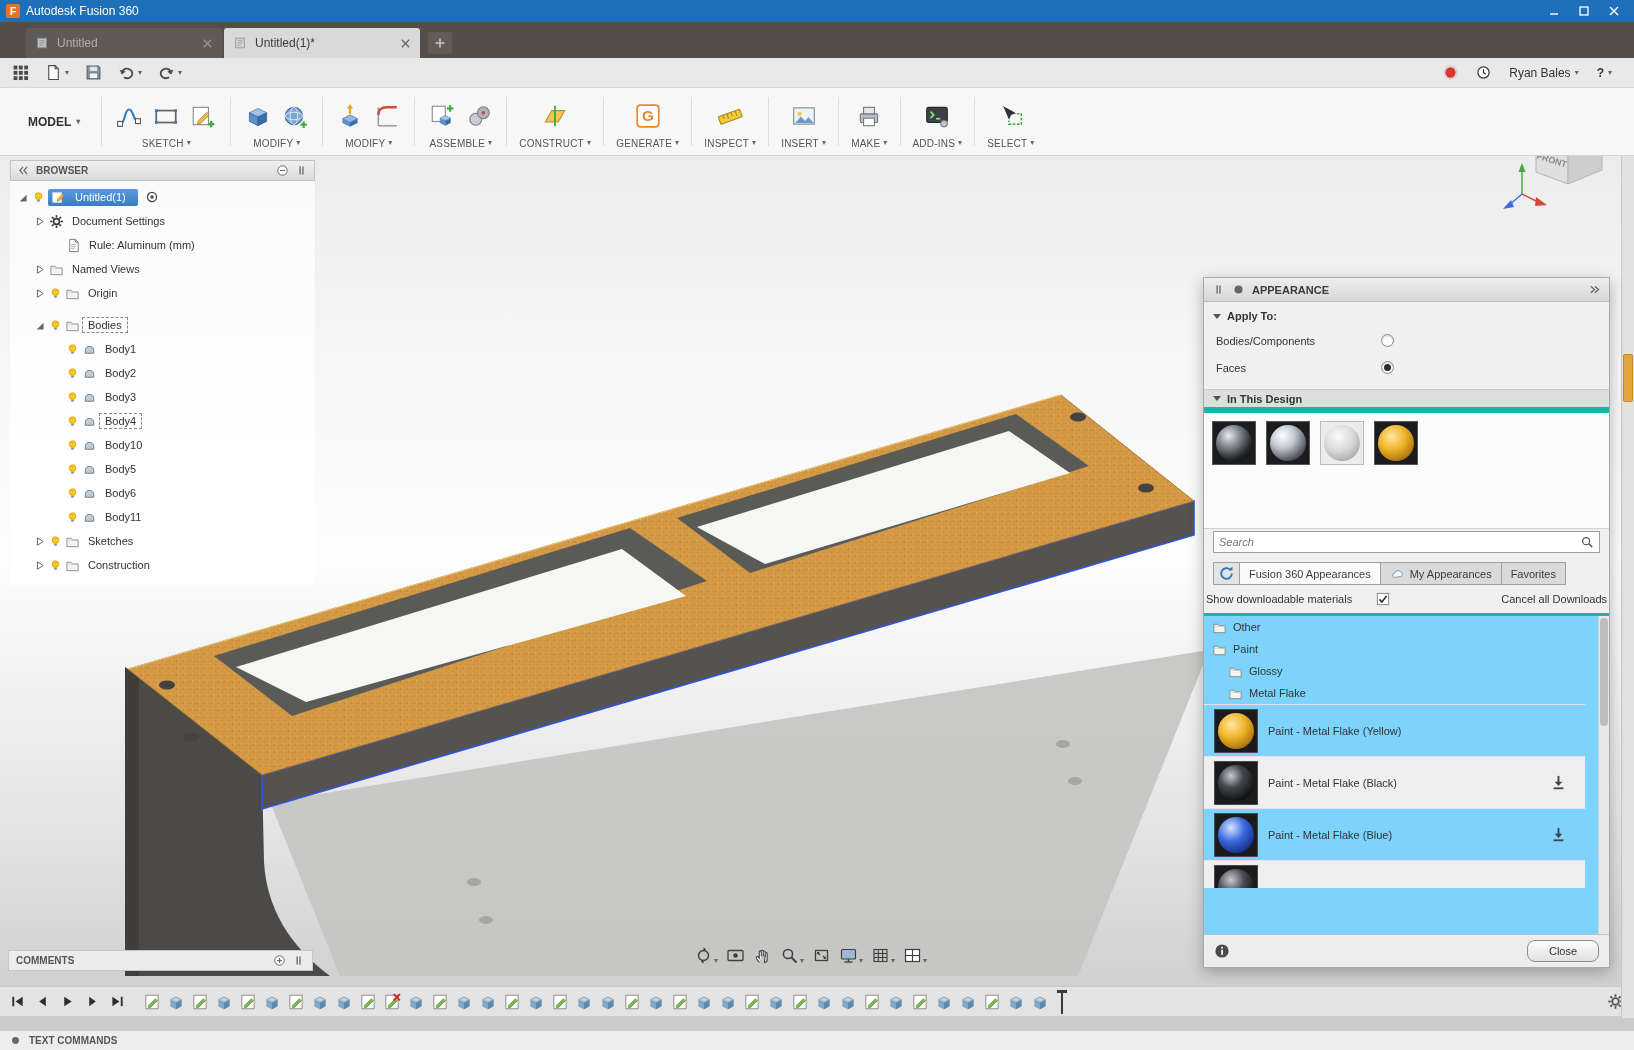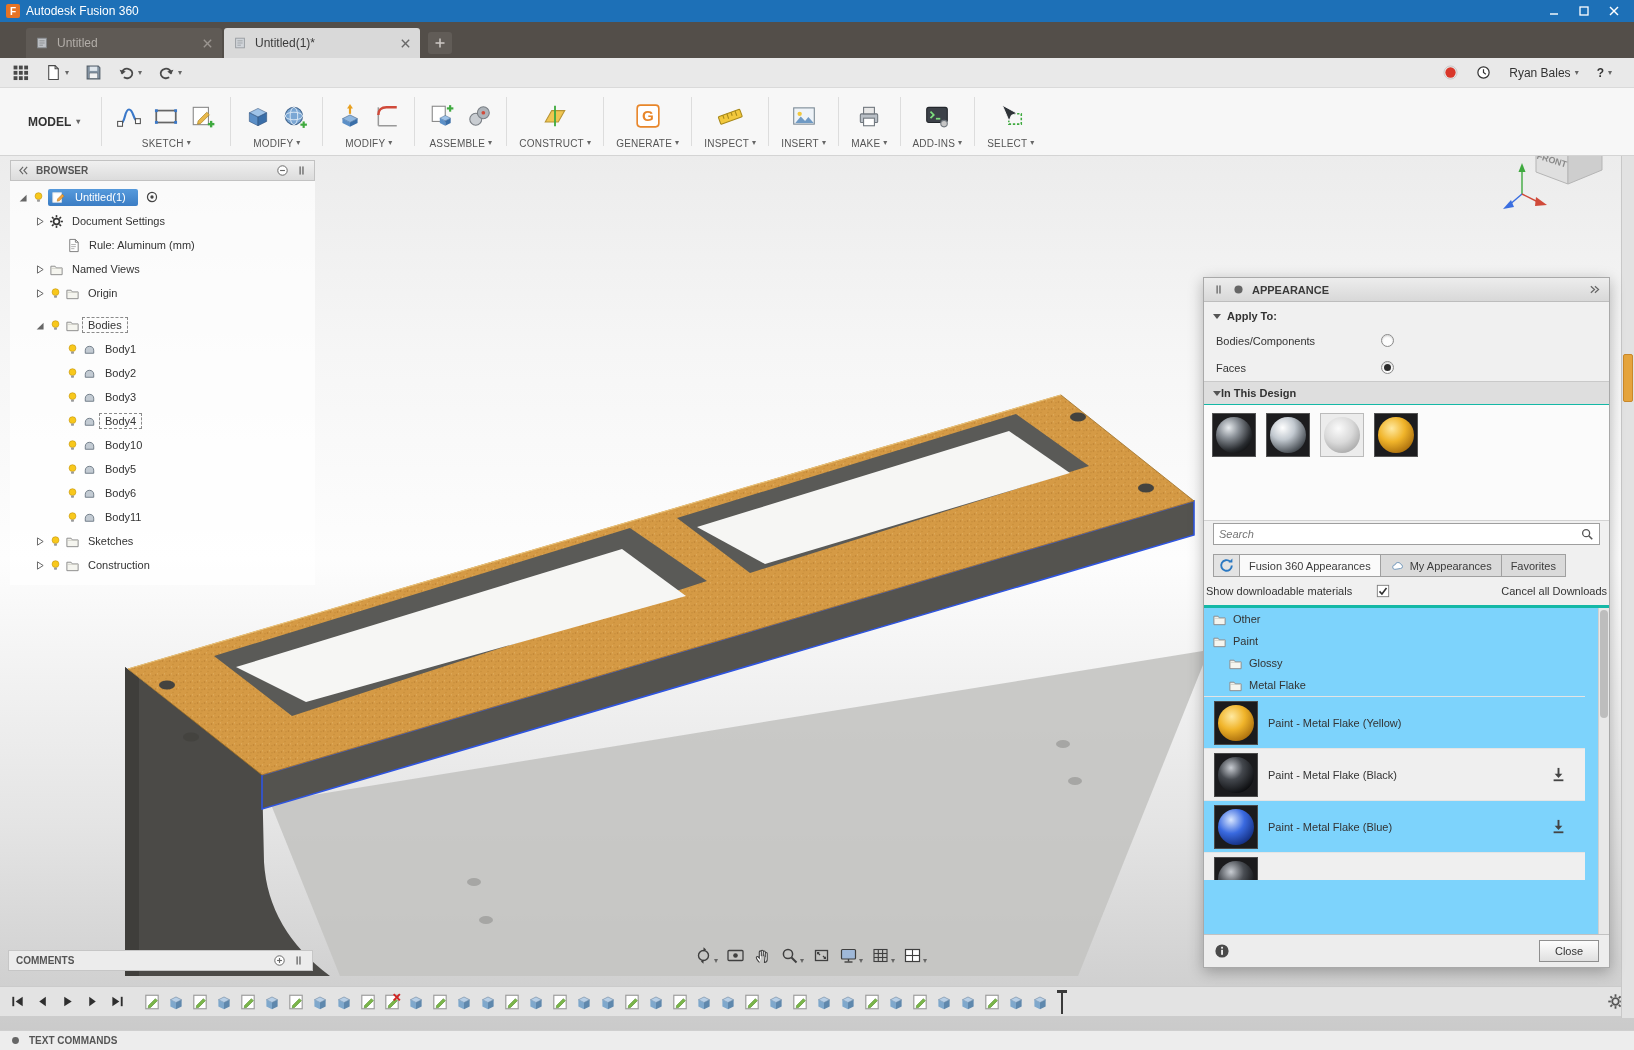--- a/index.html
+++ b/index.html
@@ -74,21 +74,21 @@
   
   #appearance{position:absolute;left:1203px;top:277px;width:407px;height:691px;background:#f0f0f0;border:1px solid #a9a9a9;box-shadow:0 4px 14px rgba(0,0,0,.28);z-index:12;font-size:11px;color:#333;display:flex;flex-direction:column}
   #ap-header{height:24px;background:linear-gradient(#ededed,#d8d8d8);border-bottom:1px solid #bdbdbd;display:flex;align-items:center;gap:7px;padding:0 8px;font-weight:bold;color:#3a3a3a;flex:none}
   #ap-header .hsp{flex:1}
   .sec-head{display:flex;align-items:center;gap:6px;padding:8px 9px 5px;font-weight:bold;flex:none}
   .tri-down{width:0;height:0;border-left:4px solid transparent;border-right:4px solid transparent;border-top:5px solid #555}
   .apply-row{display:flex;align-items:center;height:27px;padding-left:12px;flex:none}
   .apply-row .lbl{width:165px}
   .radio{width:13px;height:13px;border:1px solid #8a8a8a;border-radius:50%;background:#fdfdfd;box-shadow:inset 0 1px 2px rgba(0,0,0,.18)}
   .radio.on::after{content:"";display:block;width:7px;height:7px;margin:2px;border-radius:50%;background:#2b2b2b}
-  #design-head{height:24px;background:#dedede;border-top:1px solid #c9c9c9;border-bottom:1px solid #14b8a6;display:flex;align-items:center;gap:0;padding:0 9px;font-weight:bold;flex:none}
+  #design-head{height:24px;background:#dedede;border-top:1px solid #c9c9c9;border-bottom:6px solid #14b8a6;display:flex;align-items:center;gap:6px;padding:0 9px;font-weight:bold;margin-top:8px;flex:none}
   #design-body{height:116px;background:#fbfbfb;border-bottom:1px solid #d2d2d2;padding:8px;display:flex;gap:10px;align-items:flex-start;flex:none}
   .swtile{width:44px;height:44px;background:#1c1c1e;border:1px solid #555;display:flex;align-items:center;justify-content:center}
   .swtile.light{background:#ececec;border-color:#bbb}
   .sphere{width:36px;height:36px;border-radius:50%}
   .sp-chrome-dark{background:radial-gradient(circle at 35% 30%,#e8ecef 0%,#8a9097 30%,#2a2d31 65%,#000 92%)}
   .sp-chrome{background:radial-gradient(circle at 35% 30%,#ffffff 0%,#c2c9d0 35%,#4a5056 75%,#16181a 95%)}
   .sp-silver-swirl{background:radial-gradient(circle at 40% 32%,#fbfbfb 0%,#d9d9d9 45%,#a6a6a6 82%)}
   .sp-gold-swirl{background:radial-gradient(circle at 38% 32%,#ffe9a0 0%,#f0b42a 40%,#a86c0c 80%,#5f3c04 96%)}
   .sp-black-swirl{background:radial-gradient(circle at 36% 30%,#c8ccd2 0%,#44484e 35%,#0c0d0f 78%)}
   .sp-blue-swirl{background:radial-gradient(circle at 36% 30%,#d8e6ff 0%,#3a6ae0 40%,#102a7a 82%)}
@@ -108,21 +108,21 @@
   .folder-row{height:22px;display:flex;align-items:center;gap:6px}
   .mat-row{height:52px;display:flex;align-items:center;gap:10px;padding:0 18px 0 10px;border-top:1px solid #e4e4e4}
   .mat-row.alt{background:#efefef}
   .mat-row.partial{height:28px;overflow:hidden;align-items:flex-start;padding-top:4px}
   .mat-tile{width:44px;height:44px;background:#1b1b1d;border:1px solid #4a4a4a;display:flex;align-items:center;justify-content:center;flex:none}
   .mat-dl{margin-left:auto;width:17px;height:17px;color:#444;background:none;border:none;padding:0}
   #lib-scroll{position:absolute;right:0;top:0;width:11px;height:100%;background:#e8e8e8;border-left:1px solid #d0d0d0}
   #lib-thumb{position:absolute;right:1px;top:2px;width:8px;height:108px;background:#bdbdbd;border-radius:4px}
   #ap-footer{height:33px;border-top:1px solid #c2c2c2;display:flex;align-items:center;padding:0 10px;background:#ededed;flex:none}
   .info-ic{width:16px;height:16px}
-  .close-btn{margin-left:auto;width:60px;height:22px;background:linear-gradient(#fdfdfd,#e0e0e0);border:1px solid #8f8f8f;border-radius:0;font-size:11px;color:#333}
+  .close-btn{margin-left:auto;width:72px;height:22px;background:linear-gradient(#fdfdfd,#e0e0e0);border:1px solid #8f8f8f;border-radius:8px;font-size:11px;color:#333}
 
   
   #right-strip{position:absolute;right:0;top:156px;width:13px;height:862px;background:#e2e2e2;border-left:1px solid #c8c8c8;z-index:11}
   #right-thumb{position:absolute;left:1px;top:198px;width:10px;height:48px;background:#e5a43c;border:1px solid #c9882a;border-radius:2px}
 
   
   #timeline{position:absolute;left:0;top:986px;width:100%;height:30px;background:#e3e3e3;border-top:1px solid #cbcbcb;display:flex;align-items:center;z-index:10;padding:0 10px}
   #playback{display:flex;gap:10px;align-items:center;margin-right:18px;color:#2e2e2e}
   .pb-btn{width:15px;height:15px;background:none;border:none;color:#2e2e2e;padding:0}
   #tl-features{display:flex;gap:6px;align-items:center}

